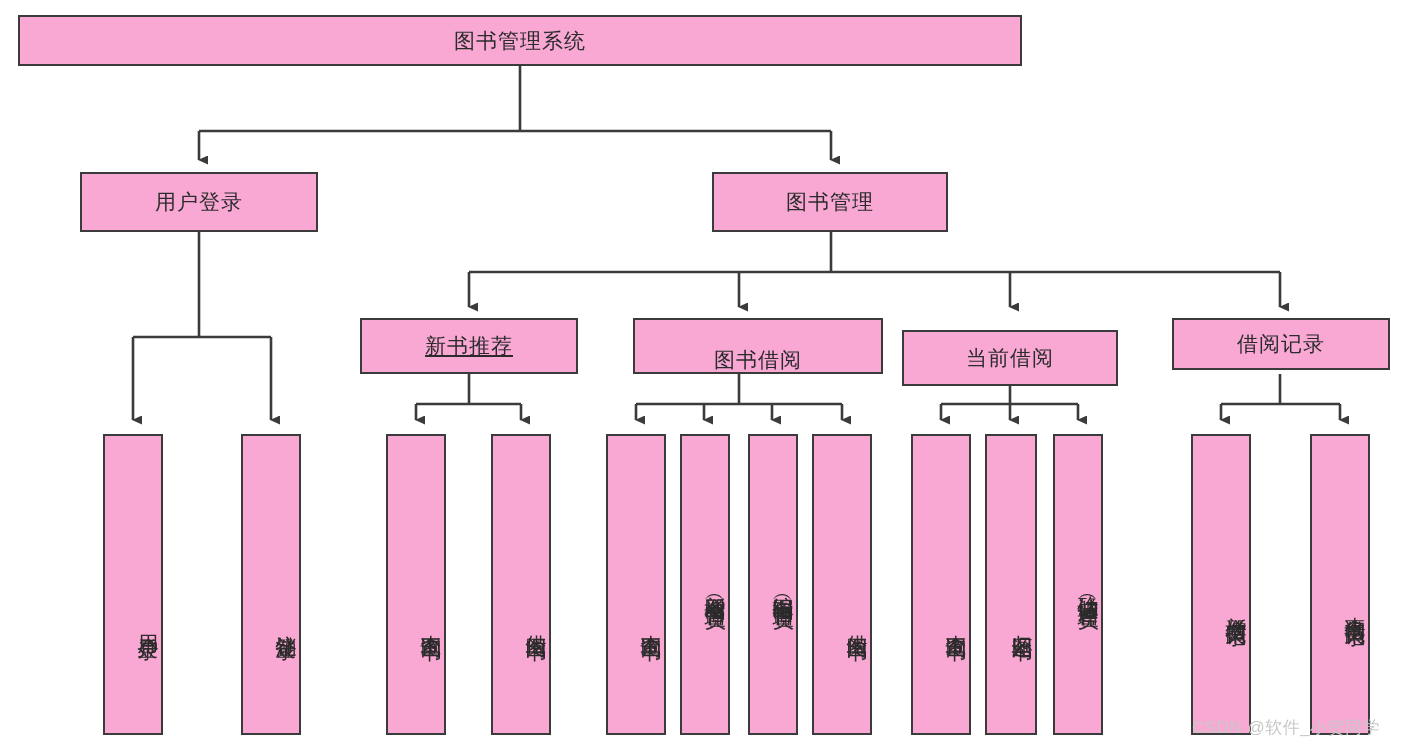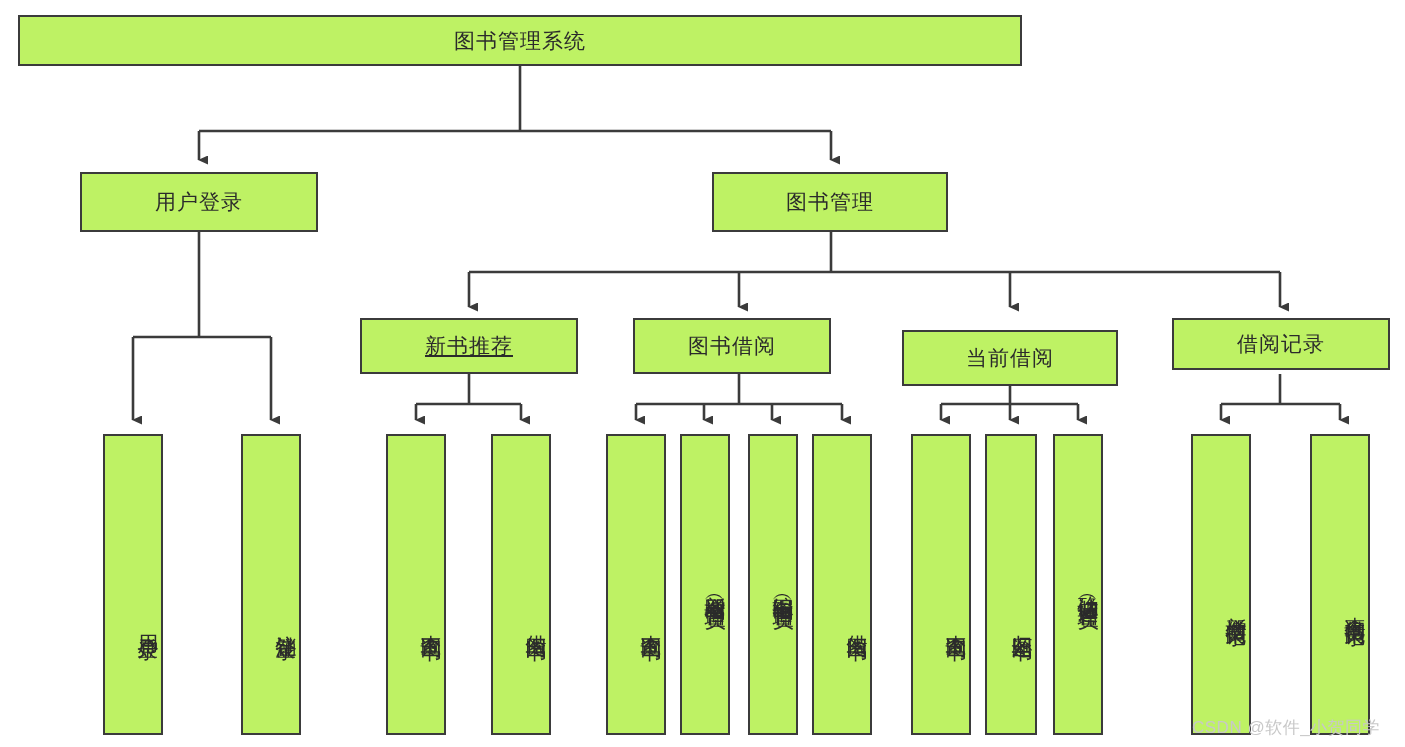--- a/index.html
+++ b/index.html
@@ -23,21 +23,21 @@
     position: absolute;
     left: 0;
     top: 0;
     width: 1405px;
     height: 747px;
     pointer-events: none;
   }
   .node {
     position: absolute;
     box-sizing: border-box;
-    background: #bef264;
+    background: #f9a8d4;
     border: 2px solid #3b3b3b;
     display: flex;
     align-items: center;
     justify-content: center;
     color: #2b2b2b;
   }
   .node.horizontal {
     font-size: 21px;
     line-height: 1.2;
     letter-spacing: 1px;
@@ -130,21 +130,21 @@
   <div class="node horizontal" style="left:80px; top:172px; width:238px; height:60px;">
     <span class="label">用户登录</span>
   </div>
   <div class="node horizontal" style="left:712px; top:172px; width:236px; height:60px;">
     <span class="label">图书管理</span>
   </div>
 
   <div class="node horizontal" style="left:360px; top:318px; width:218px; height:56px;text-decoration:underline;">
     <span class="label">新书推荐</span>
   </div>
-  <div class="node horizontal" style="left:633px; top:318px; width:198px; height:56px;">
+  <div class="node horizontal" style="left:633px; top:318px; width:250px; height:56px;align-items:flex-end;">
     <span class="label">图书借阅</span>
   </div>
   <div class="node horizontal" style="left:902px; top:330px; width:216px; height:56px;">
     <span class="label">当前借阅</span>
   </div>
   <div class="node horizontal" style="left:1172px; top:318px; width:218px; height:52px;">
     <span class="label">借阅记录</span>
   </div>
 
   <div class="node vertical" style="left:103px; top:434px; width:60px; height:301px; padding-top:74px;">

